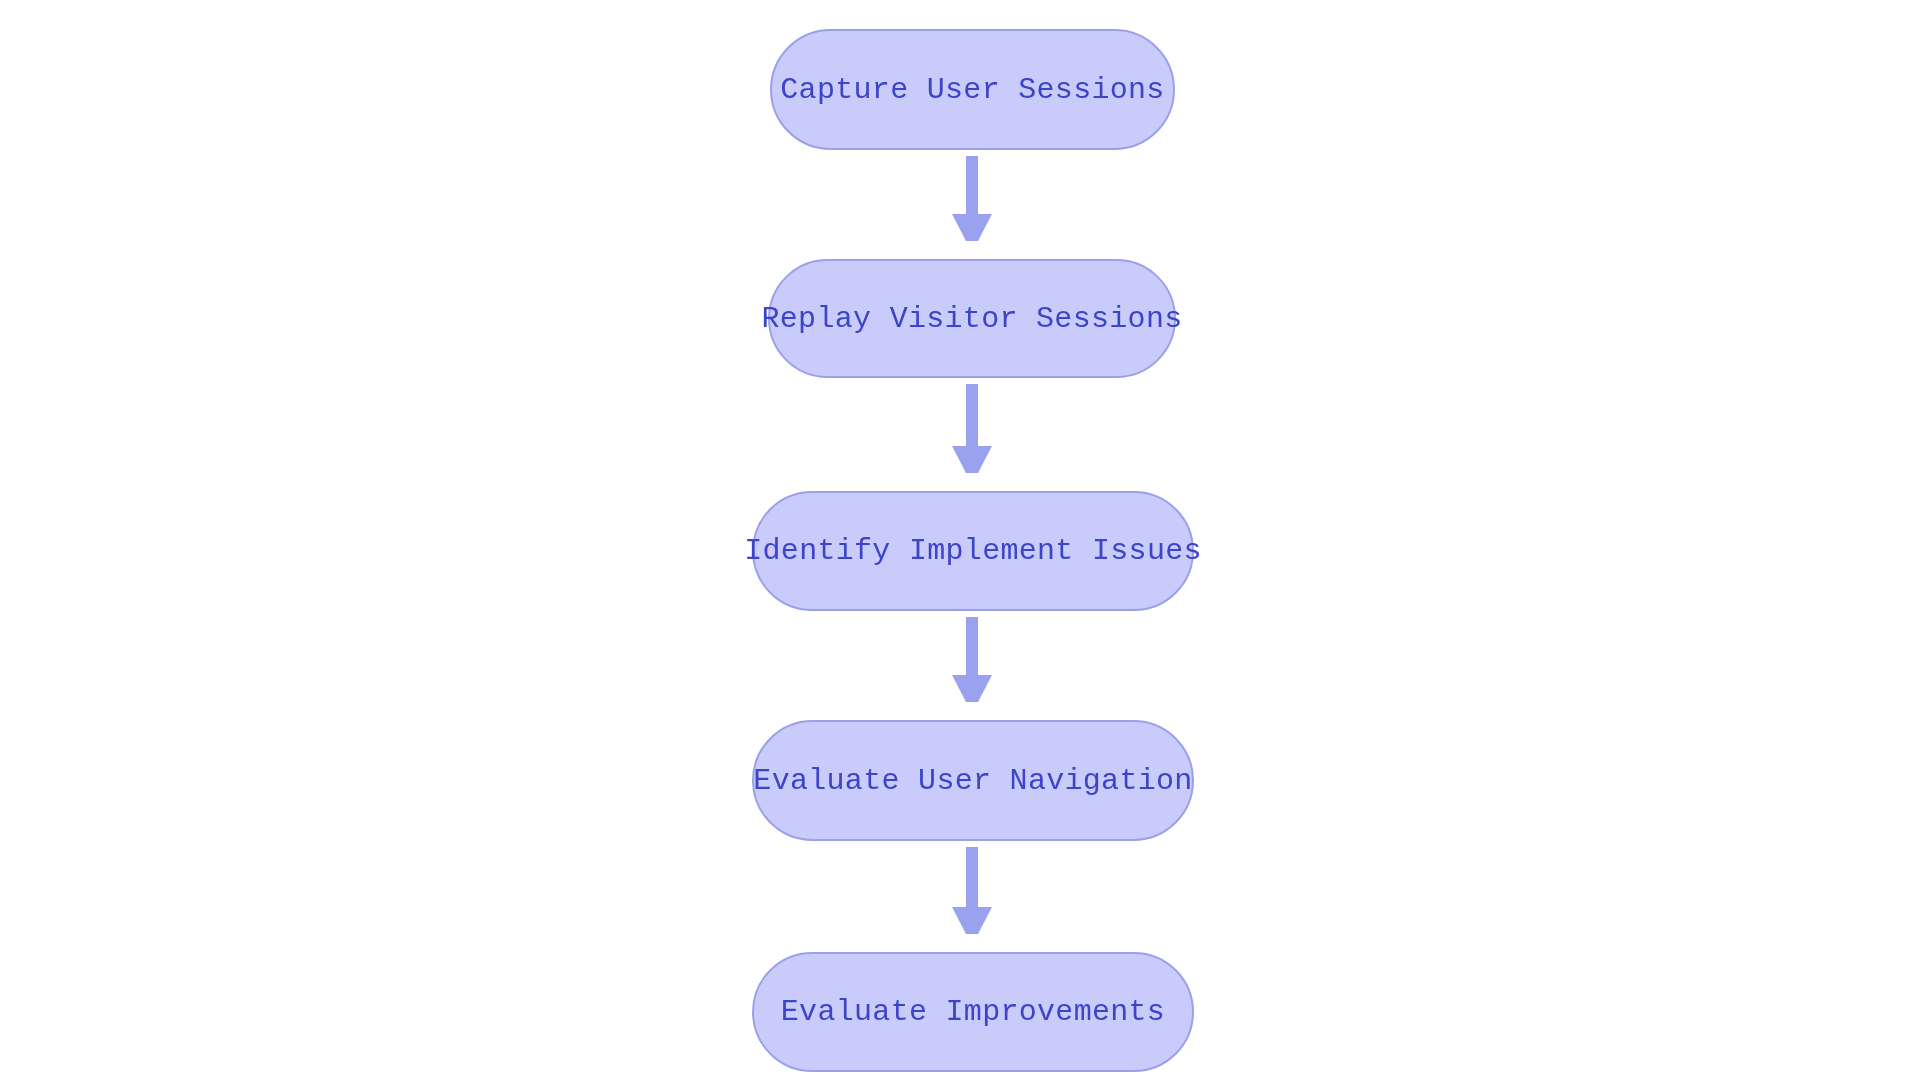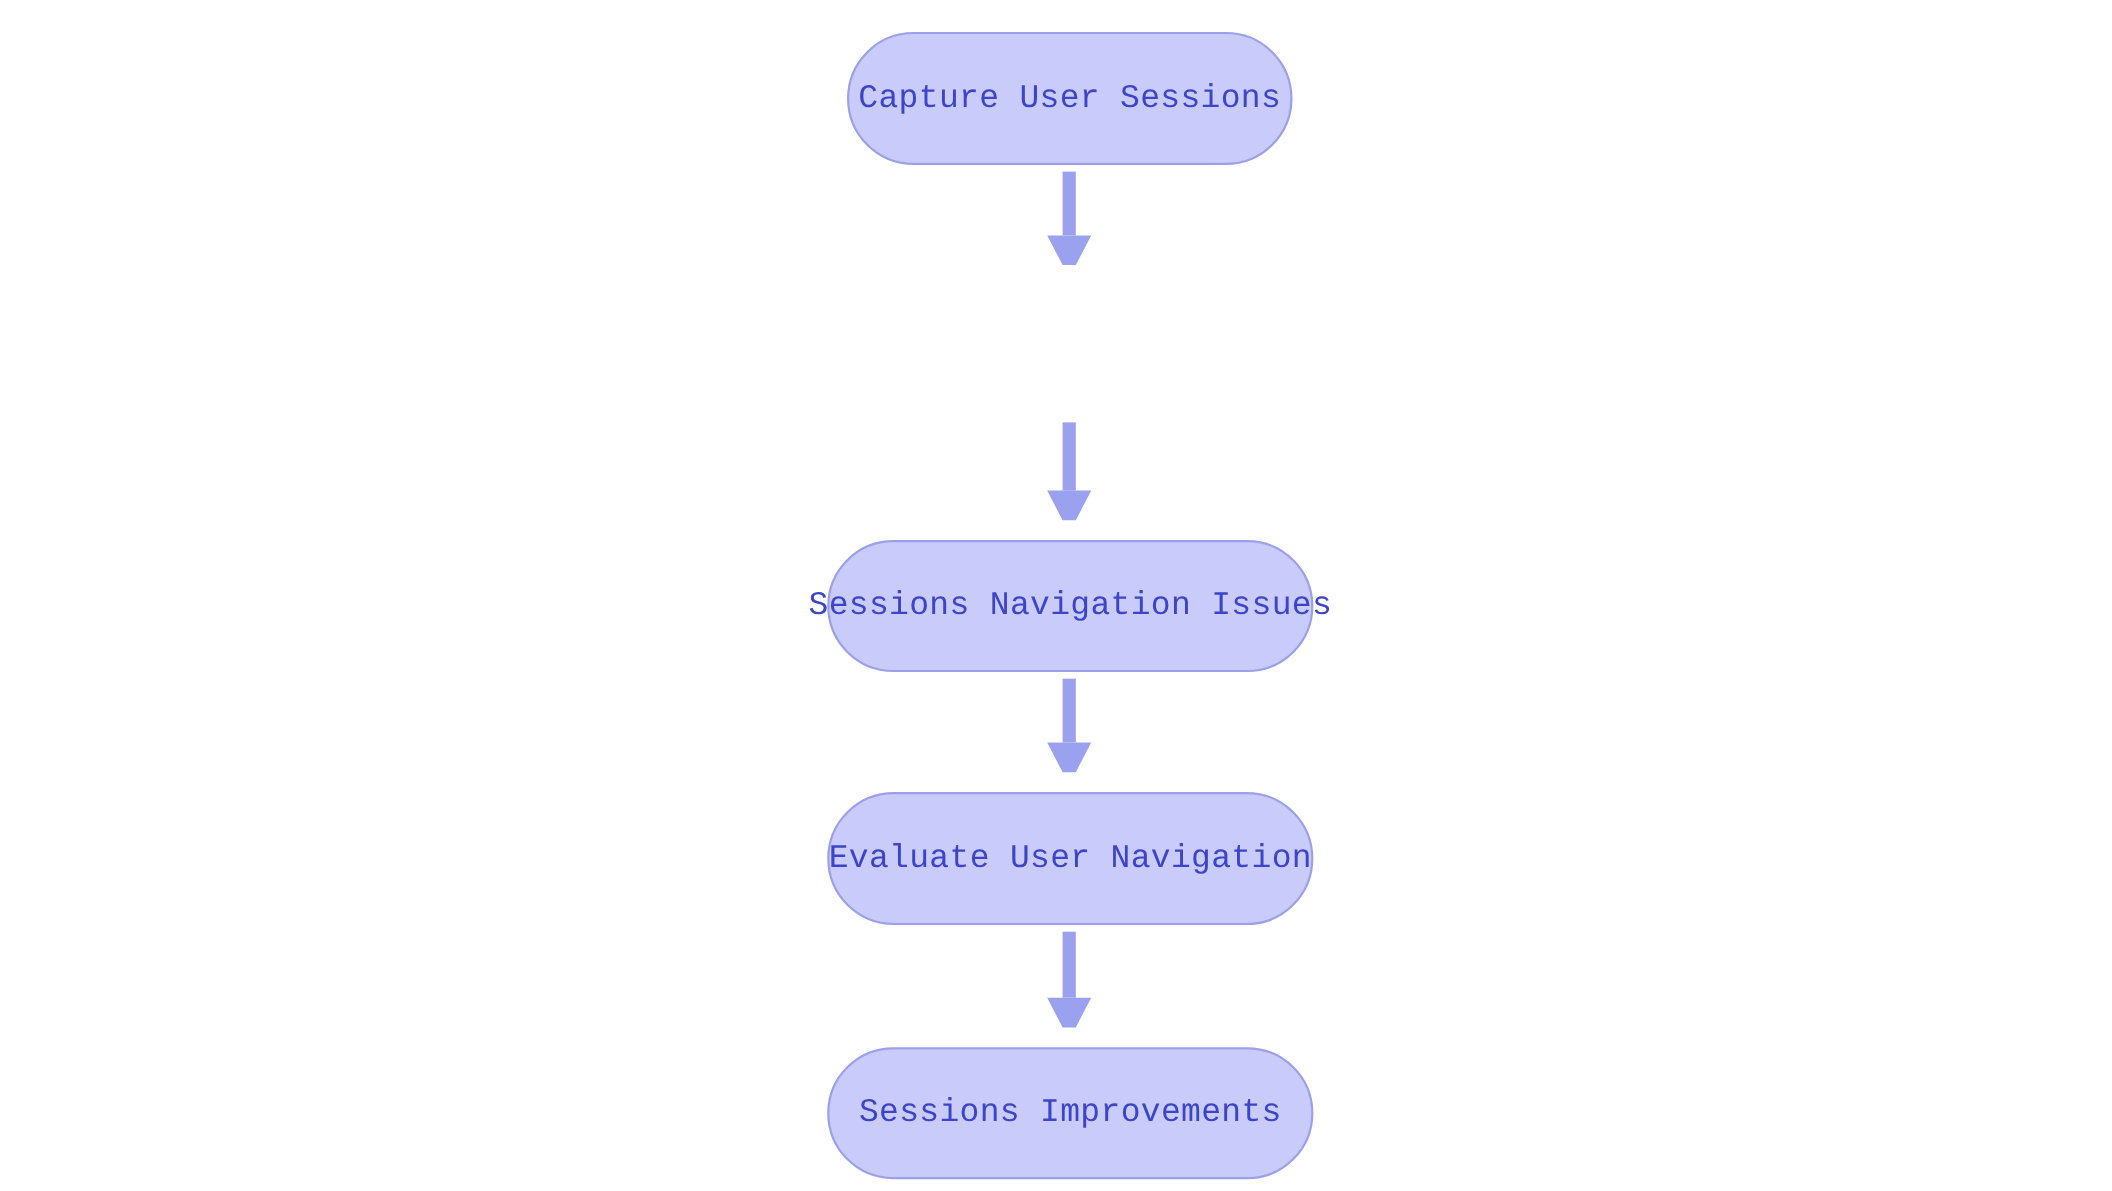--- a/index.html
+++ b/index.html
@@ -68,41 +68,44 @@
 
   <div class="flow-node node-1">
     <span>Capture User Sessions</span>
   </div>
 
   <div class="edge-arrow arrow-1">
     <div class="stem"></div>
     <div class="head"></div>
   </div>
 
+  <div class="flow-node node-2">
+    <span>Replay Visitor Sessions</span>
+  </div>
 
   <div class="edge-arrow arrow-2">
     <div class="stem"></div>
     <div class="head"></div>
   </div>
 
   <div class="flow-node node-3">
-    <span>Sessions Navigation Issues</span>
+    <span>Identify Implement Issues</span>
   </div>
 
   <div class="edge-arrow arrow-3">
     <div class="stem"></div>
     <div class="head"></div>
   </div>
 
   <div class="flow-node node-4">
     <span>Evaluate User Navigation</span>
   </div>
 
   <div class="edge-arrow arrow-4">
     <div class="stem"></div>
     <div class="head"></div>
   </div>
 
   <div class="flow-node node-5">
-    <span>Sessions Improvements</span>
+    <span>Evaluate Improvements</span>
   </div>
 
 </div>
 
 </body></html>

